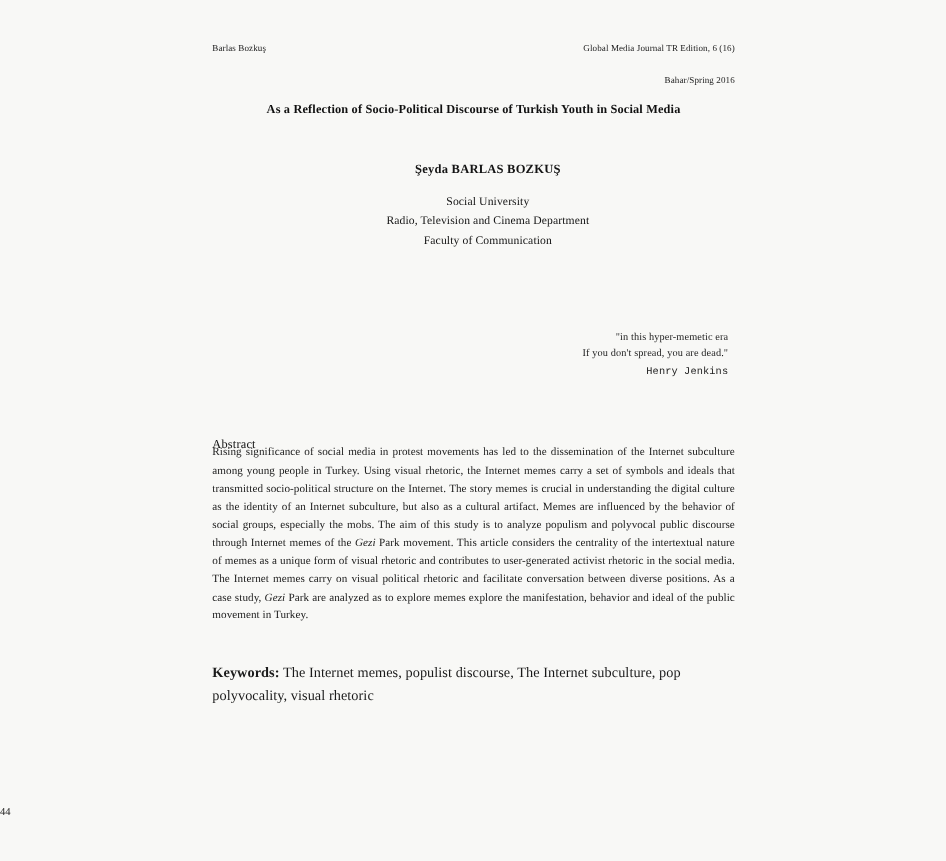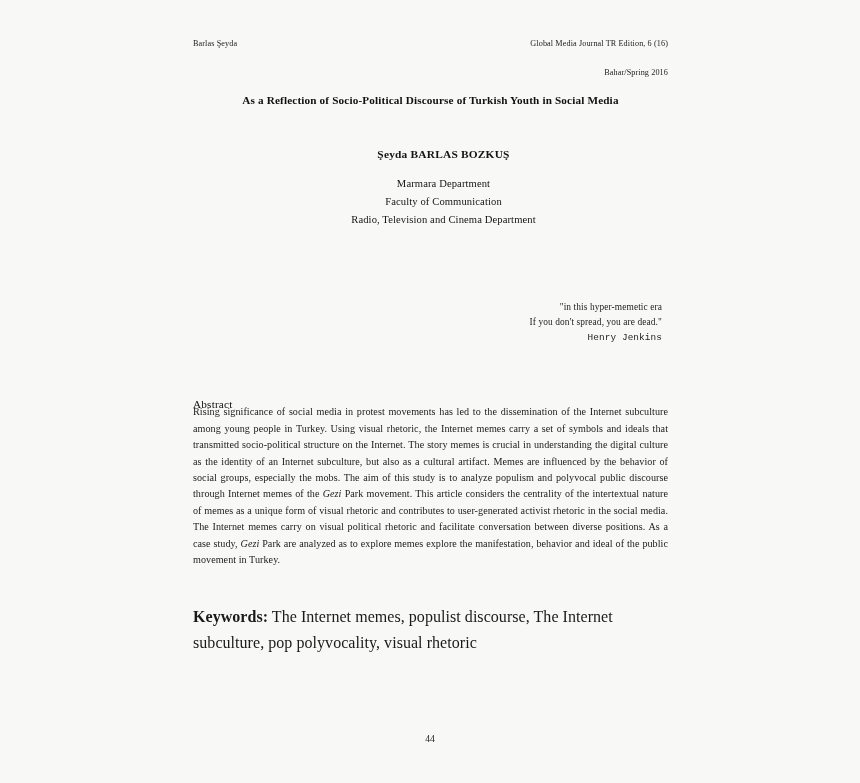--- a/index.html
+++ b/index.html
@@ -130,64 +130,64 @@
   .abstract-body i {
     font-style: italic;
   }
 
   
   .keywords {
     position: absolute;
     left: 193px;
     top: 588px;
     width: 475px;
-    font-size: 16px;
+    font-size: 13px;
     line-height: 1.6;
     text-align: left;
     letter-spacing: 0.05px;
     color: #1a1a1a;
   }
   .keywords-label {
     font-weight: bold;
   }
 
   
   .folio {
     position: absolute;
     left: 0;
     top: 733px;
     width: 860px;
-    text-align: center;
+    text-align: left;
     font-size: 9.6px;
     color: #1f1f1f;
   }
 </style>
 </head>
 <body>
 
 <div class="page" style="background: rgb(248, 248, 246);">
 
   <div class="running-head">
-    <div class="running-head-left">Barlas Şeyda</div>
+    <div class="running-head-left">Barlas Bozkuş</div>
     <div class="running-head-right">
       <div>Global Media Journal TR Edition, 6 (16)</div>
       <div>Bahar/Spring 2016</div>
     </div>
   </div>
 
   <div class="title-block">
     <div class="title-line-2">As a Reflection of Socio-Political Discourse of Turkish Youth in Social Media</div>
   </div>
 
   <div class="author-block">
     <div class="author-name">Şeyda BARLAS BOZKUŞ</div>
     <div class="affiliations">
-      <div>Marmara Department</div>
+      <div>Social University</div>
+      <div>Radio, Television and Cinema Department</div>
       <div>Faculty of Communication</div>
-      <div>Radio, Television and Cinema Department</div>
     </div>
   </div>
 
   <div class="epigraph">
     <div>"in this hyper-memetic era</div>
     <div>If you don't spread, you are dead."</div>
     <div class="epigraph-attrib">Henry Jenkins</div>
   </div>
 
   <div class="abstract-heading">Abstract</div>

